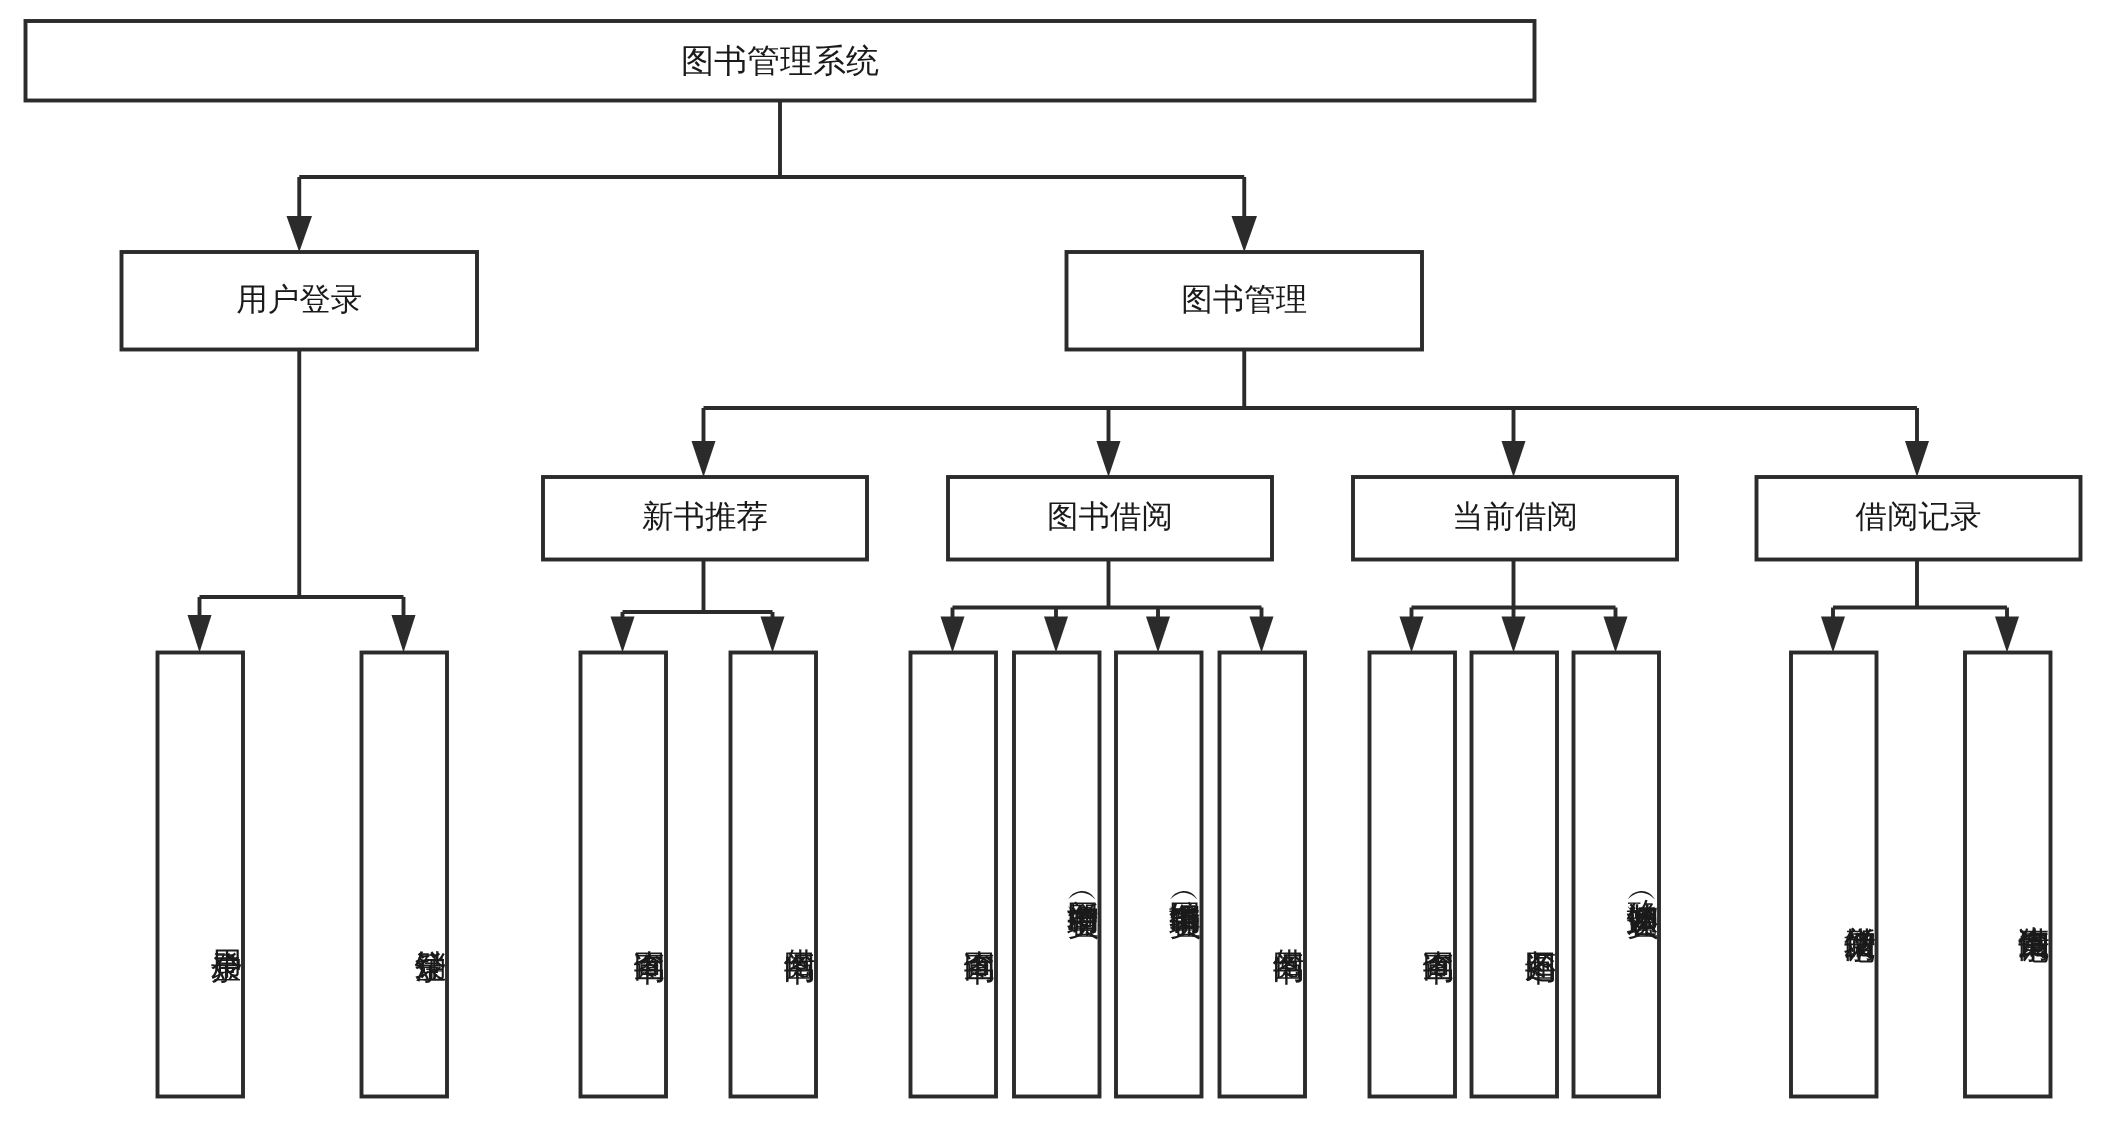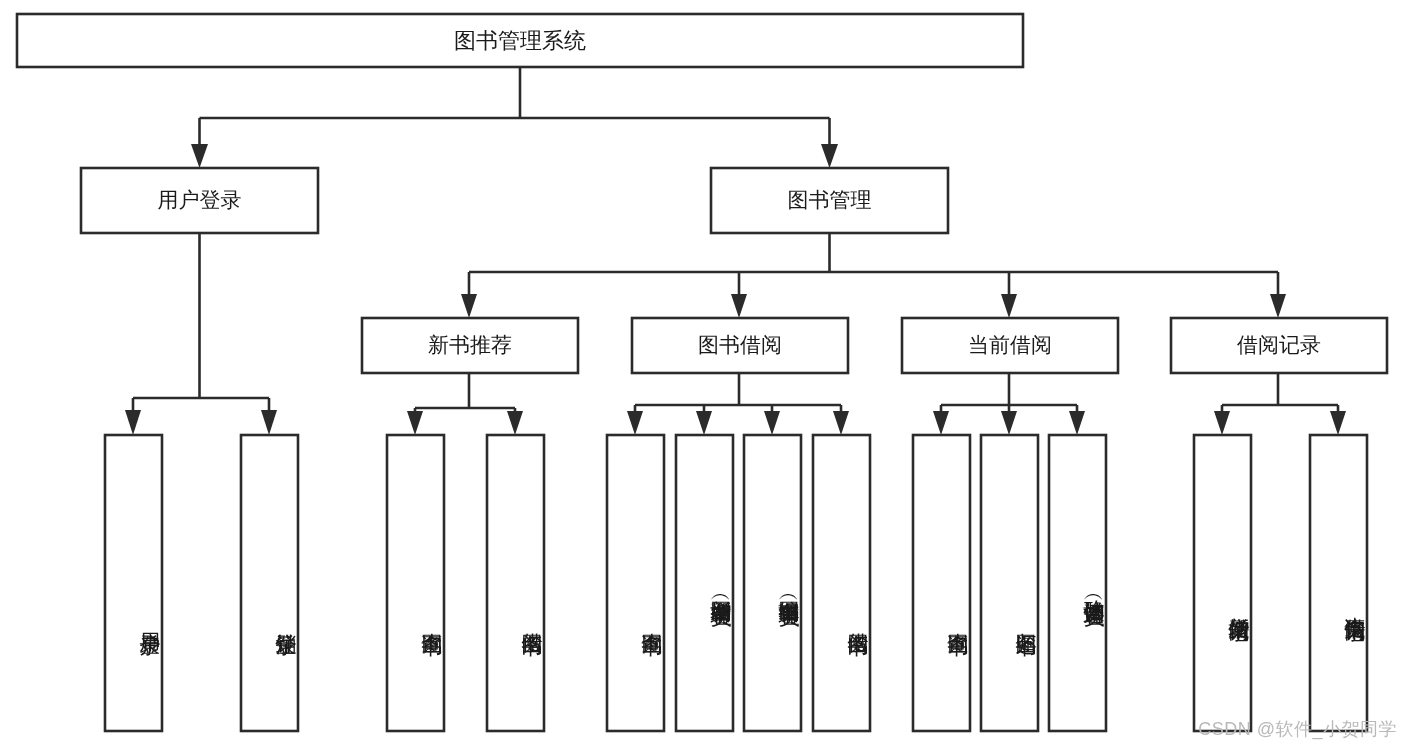--- a/index.html
+++ b/index.html
@@ -196,14 +196,13 @@
   <div class="leaf-label-wrap" style="left:607px; top:505px; width:57px; height:226px;">查询图书</div>
   <div class="leaf-label-wrap" style="left:676px; top:443px; width:57px; height:288px;">新增图书（管理员）</div>
   <div class="leaf-label-wrap" style="left:744px; top:443px; width:57px; height:288px;">编辑图书（管理员）</div>
   <div class="leaf-label-wrap" style="left:813px; top:505px; width:57px; height:226px;">借阅图书</div>
   <div class="leaf-label-wrap" style="left:913px; top:505px; width:57px; height:226px;">查询图书</div>
   <div class="leaf-label-wrap" style="left:981px; top:505px; width:57px; height:226px;">归还图书</div>
   <div class="leaf-label-wrap" style="left:1049px; top:443px; width:57px; height:288px;">确认归还（管理员）</div>
   <div class="leaf-label-wrap" style="left:1194px; top:475px; width:57px; height:256px;">新增借阅记录</div>
   <div class="leaf-label-wrap" style="left:1310px; top:475px; width:57px; height:256px;">查询借阅记录</div>
 
-  <div class="watermark">CSDN @软件_小贺同学</div>
 </div>
 
 </body></html>

